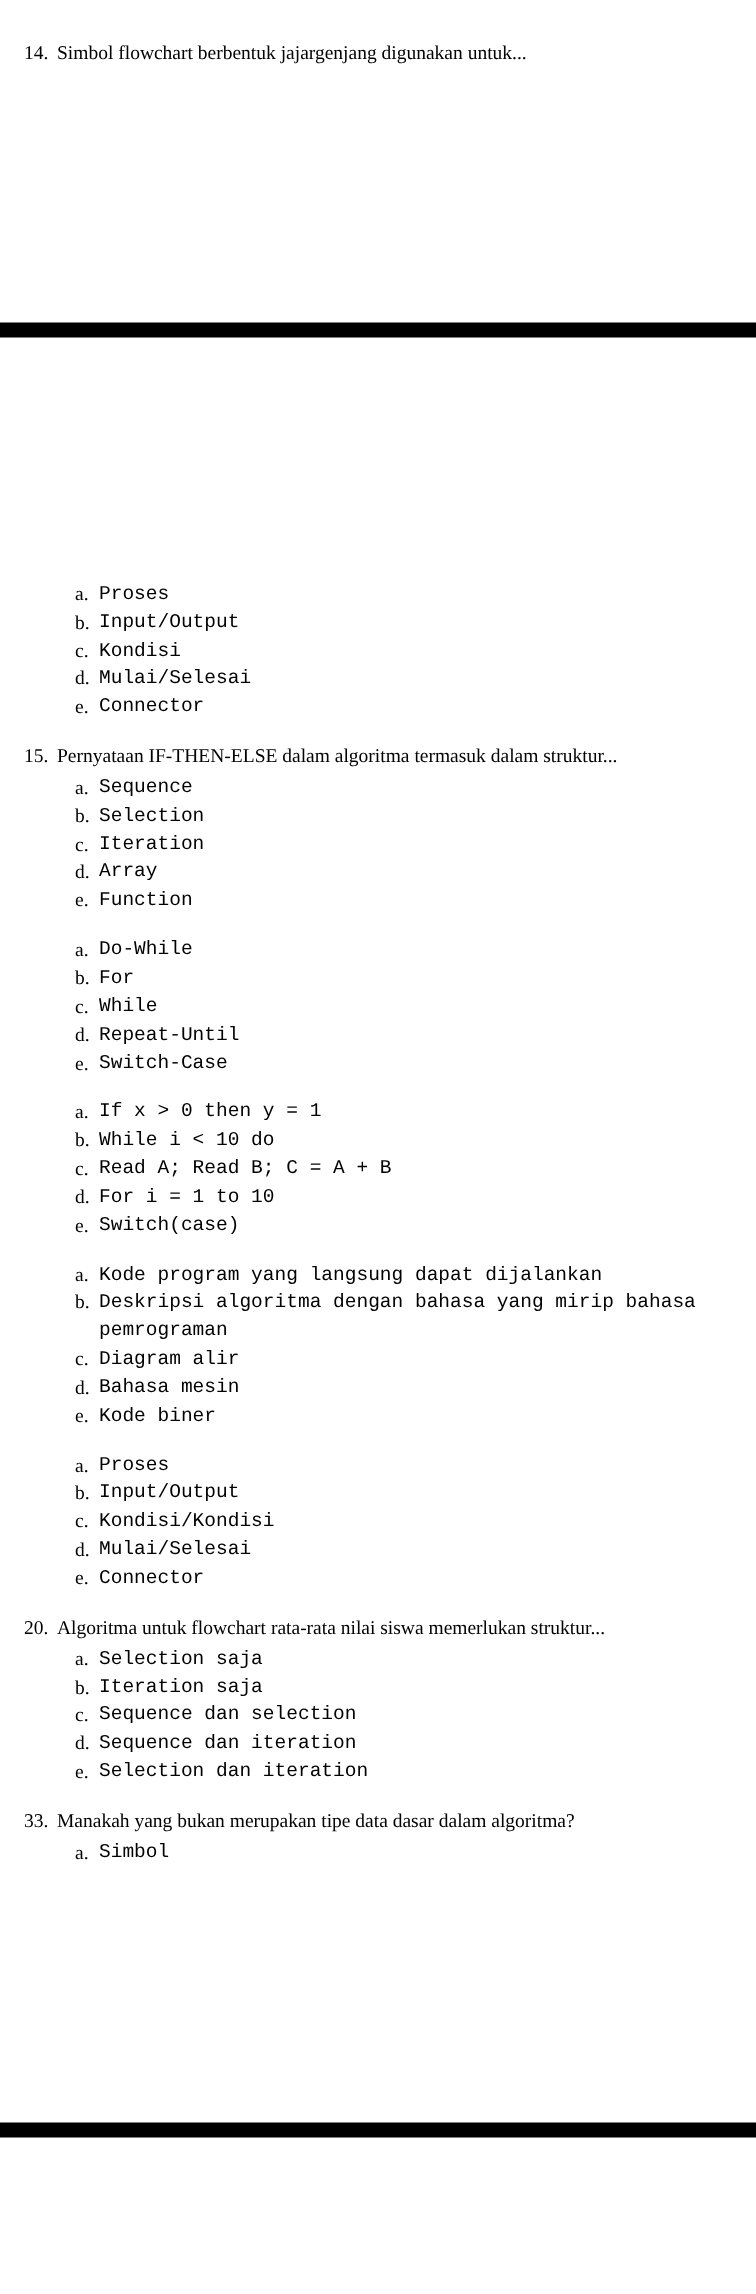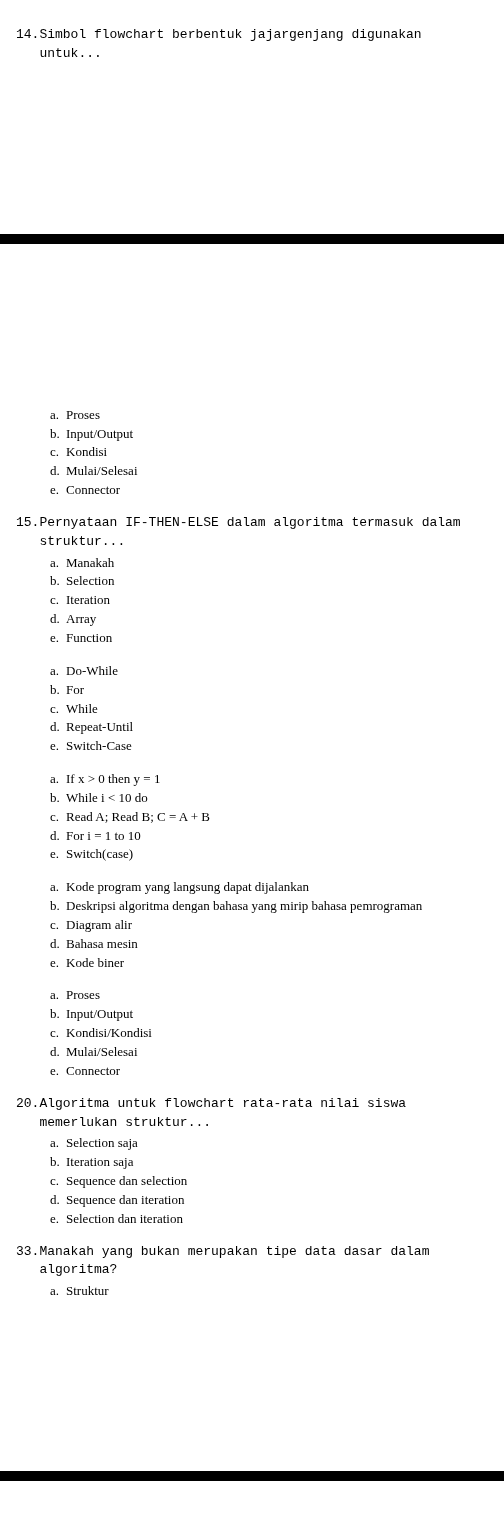--- a/index.html
+++ b/index.html
@@ -19,40 +19,40 @@
       background: #000;
       margin: 0;
     }
     .gap-large { height: 150px; }
     .gap-medium { height: 130px; }
     .question {
       margin-top: 14px;
     }
     .q-head {
       display: flex;
-      font-family: Liberation Mono, monospace;
     }
     .q-num {
       min-width: 22px;
     }
     .q-text {
       flex: 1;
     }
     .options {
       margin-left: 34px;
       margin-top: 2px;
     }
     .option {
       display: flex;
     }
     .opt-letter {
       min-width: 16px;
     }
     .opt-text {
       flex: 1;
+      font-family: Liberation Mono, monospace;
     }
     .opts-only {
       margin-left: 34px;
     }
   </style>
 </head>
 <body>
 
 <div class="page-area">
   <div class="question">
@@ -93,21 +93,21 @@
   </div>
 
   <div class="question">
     <div class="q-head">
       <div class="q-num">15.</div>
       <div class="q-text">Pernyataan IF-THEN-ELSE dalam algoritma termasuk dalam struktur...</div>
     </div>
     <div class="options">
       <div class="option">
           <div class="opt-letter">a.</div>
-          <div class="opt-text">Manakah</div>
+          <div class="opt-text">Sequence</div>
         </div>
       <div class="option">
           <div class="opt-letter">b.</div>
           <div class="opt-text">Selection</div>
         </div>
       <div class="option">
           <div class="opt-letter">c.</div>
           <div class="opt-text">Iteration</div>
         </div>
       <div class="option">
@@ -251,21 +251,21 @@
   </div>
 
   <div class="question">
     <div class="q-head">
       <div class="q-num">33.</div>
       <div class="q-text">Manakah yang bukan merupakan tipe data dasar dalam algoritma?</div>
     </div>
     <div class="options">
       <div class="option">
           <div class="opt-letter">a.</div>
-          <div class="opt-text">Struktur</div>
+          <div class="opt-text">Simbol</div>
         </div>
     </div>
   </div>
 </div>
 
 <div class="gap-medium"></div>
 <div class="page-break"></div>
 <div class="gap-large"></div>
 
 </body></html>

